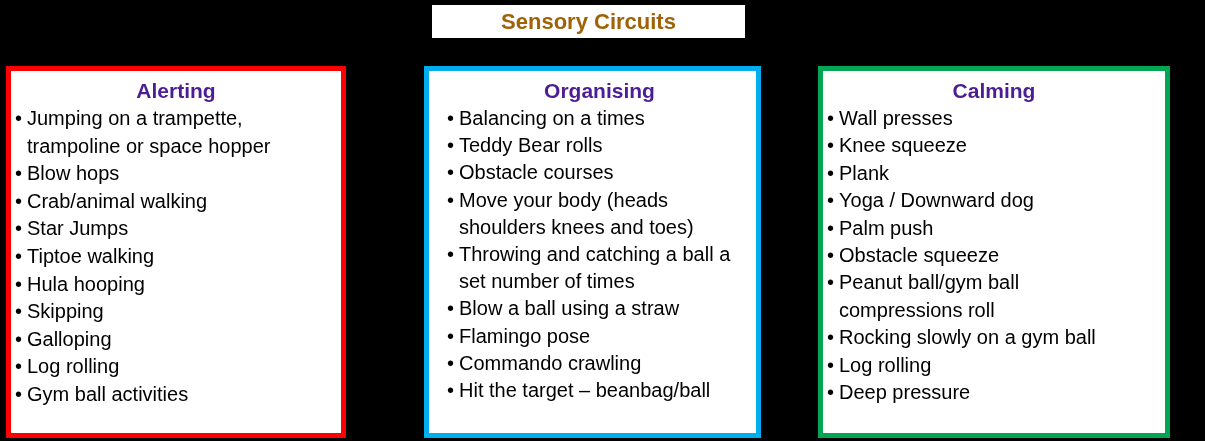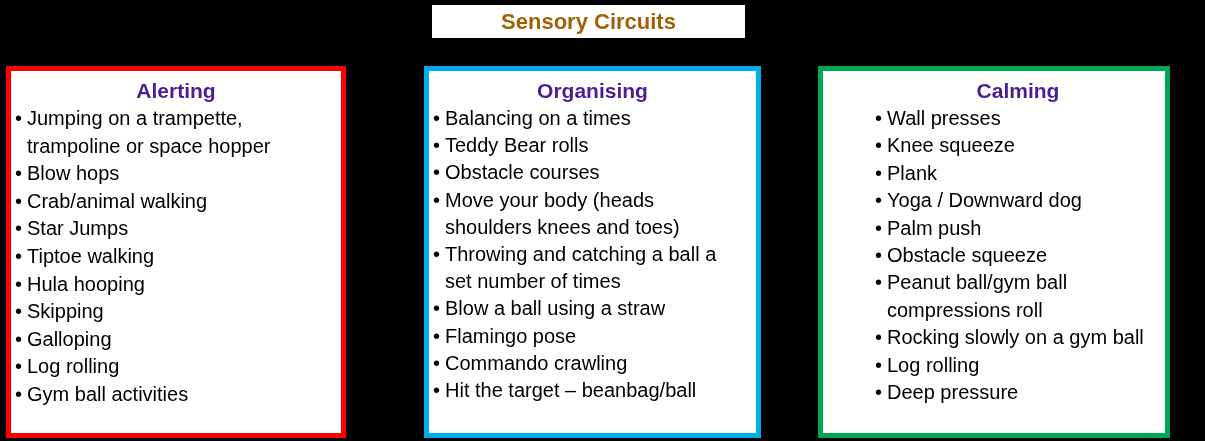--- a/index.html
+++ b/index.html
@@ -48,26 +48,26 @@
   }
   #column-alerting {
     left: 6px;
     width: 340px;
     border: 5px solid #FF0000;
   }
   #column-organising {
     left: 424px;
     width: 337px;
     border: 5px solid #00AEEF;
+    padding-left: 14px;
   }
   #column-calming {
     left: 818px;
     width: 352px;
     border: 5px solid #00A651;
-    padding-left: 48px;
   }
 
   .column-heading {
     text-align: center;
     font-size: 21px;
     font-weight: bold;
     color: #4c1d95;
     margin: 8px 0 3px 0;
     line-height: 1.1;
   }

